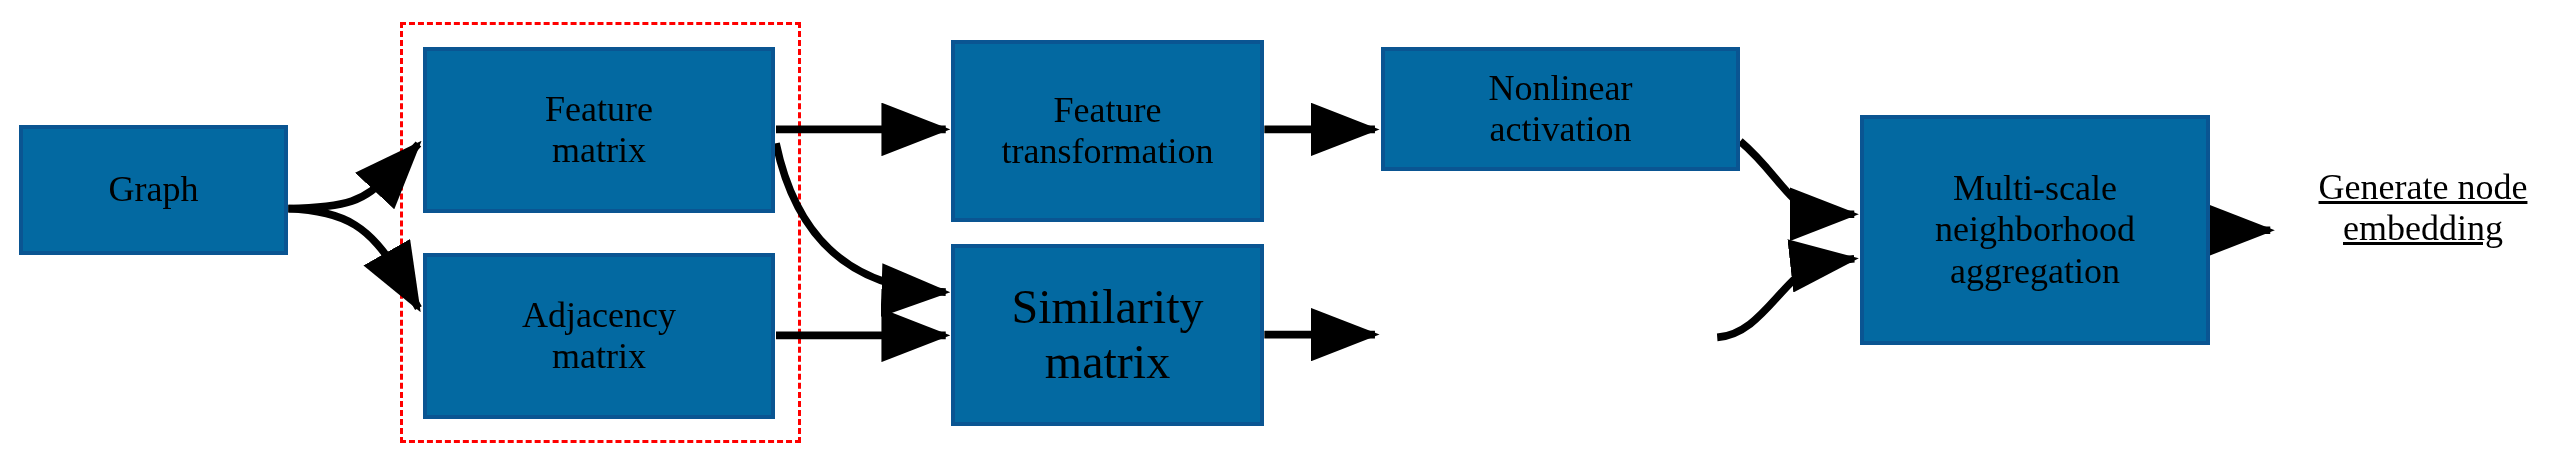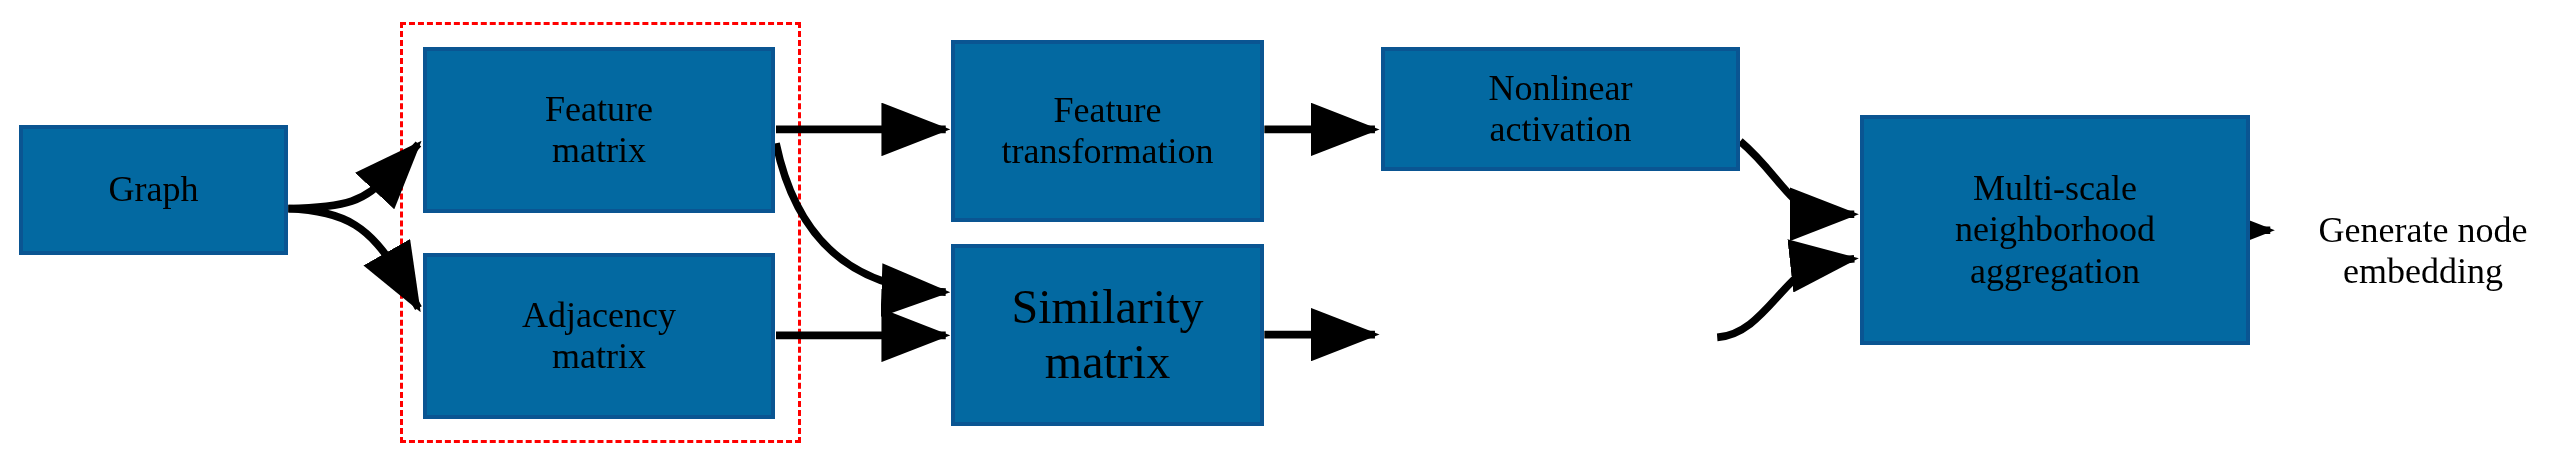--- a/index.html
+++ b/index.html
@@ -32,27 +32,28 @@
   }
   .node .label {
     display: block;
     padding: 0 2.8px;
     white-space: pre-line;
   }
   
   .freetext {
     position: absolute;
     display: flex;
-    align-items: flex-end;
+    align-items: flex-start;
     justify-content: center;
     text-align: center;
     color: #000000;
     line-height: 1.14;
     white-space: pre-line;
     z-index: 3;
+    text-decoration: underline;
   }
   
   .group-region {
     position: absolute;
     box-sizing: border-box;
     border: 3.5px dashed #ff0000;
     background: transparent;
     z-index: 1;
     pointer-events: none;
   }
@@ -67,21 +68,21 @@
     overflow: visible;
   }
   
   #node-graph        { left:  19px; top: 125px; width: 269px; height: 130px; font-size: 36px; }
   #node-feature      { left: 423px; top:  47px; width: 352px; height: 166px; font-size: 36px; }
   #node-adjacency    { left: 423px; top: 253px; width: 352px; height: 166px; font-size: 36px; }
   #node-linear       { left:951px; top:  40px; width: 313px; height: 182px; font-size: 36px; }
   #node-similarity   { left:951px; top: 244px; width: 313px; height: 182px; font-size: 48px; }
   #node-nonlinear    { left:1381px; top:  47px; width: 359px; height: 124px; font-size: 36px; }
   #node-normalize    { left:1381px; top: 249px; width: 336px; height: 171px; font-size: 36px; }
-  #node-multiscale   { left:1860px; top: 115px; width: 390px; height: 230px; font-size: 36px; }
+  #node-multiscale   { left:1860px; top: 115px; width: 350px; height: 230px; font-size: 36px; }
   #text-embedding    { left:2277px; top: 167px; width: 292px; height: 125px; font-size: 36px; }
   #region-inputs     { left: 400px; top:  22px; width: 401px; height: 421px; }
 </style>
 </head>
 <body>
 
 <div id="canvas">
 
   <div class="group-region" id="region-inputs"></div>
 

